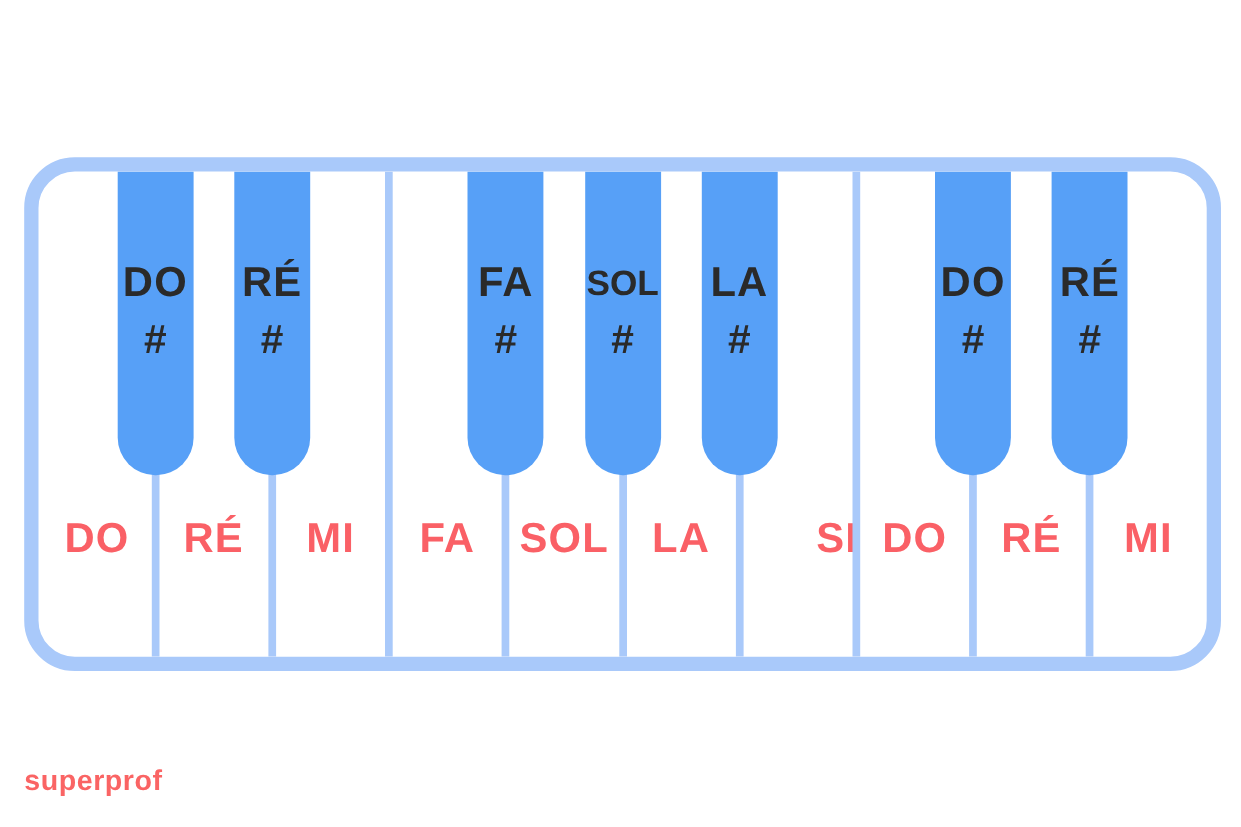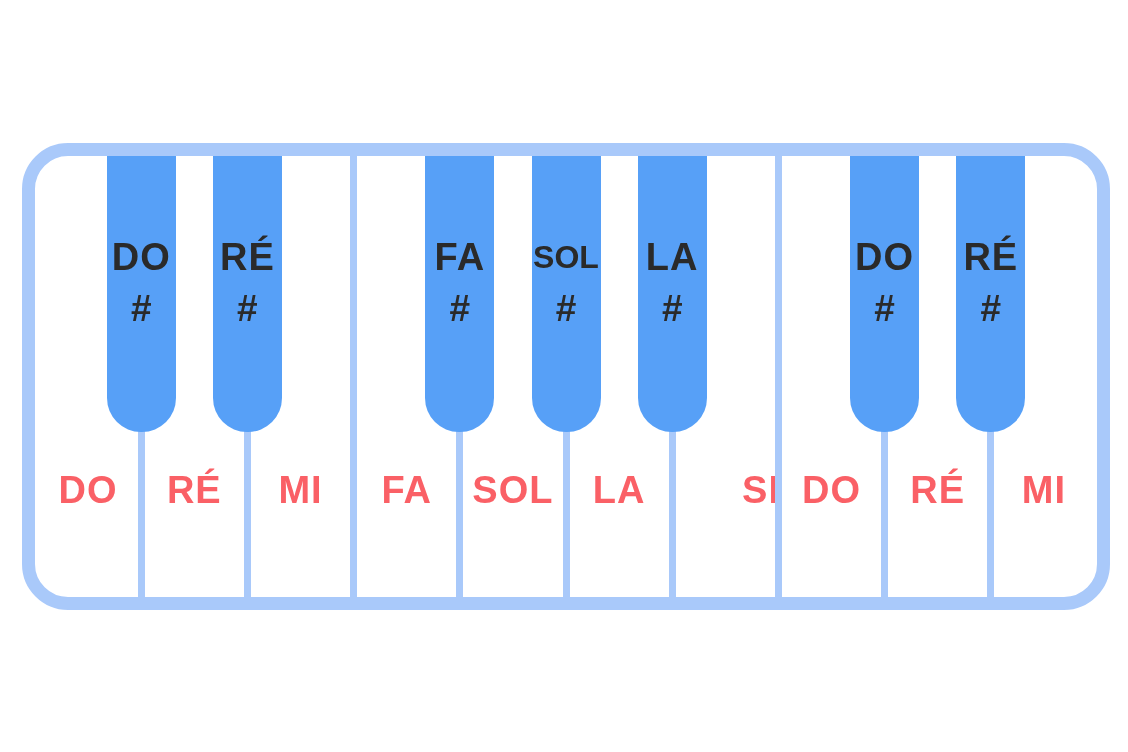--- a/index.html
+++ b/index.html
@@ -140,13 +140,14 @@
           <span class="bk-name">DO</span>
           <span class="bk-sharp">#</span>
         </div>
         <div class="stem" style="left: 952.3px;"></div>
         <div class="black-key" style="left: 921.3px;">
           <span class="bk-name">RÉ</span>
           <span class="bk-sharp">#</span>
         </div>
       </div>
   </div>
+  <div class="logo">superprof</div>
 </div>
 
 </body></html>

